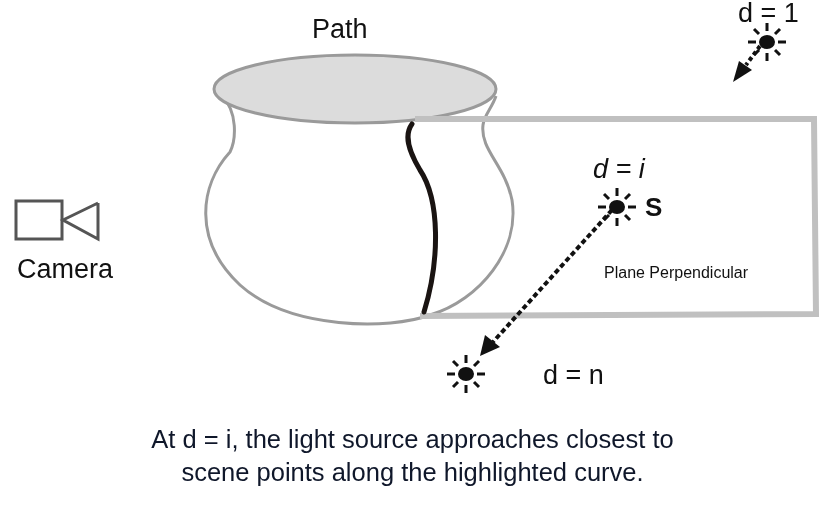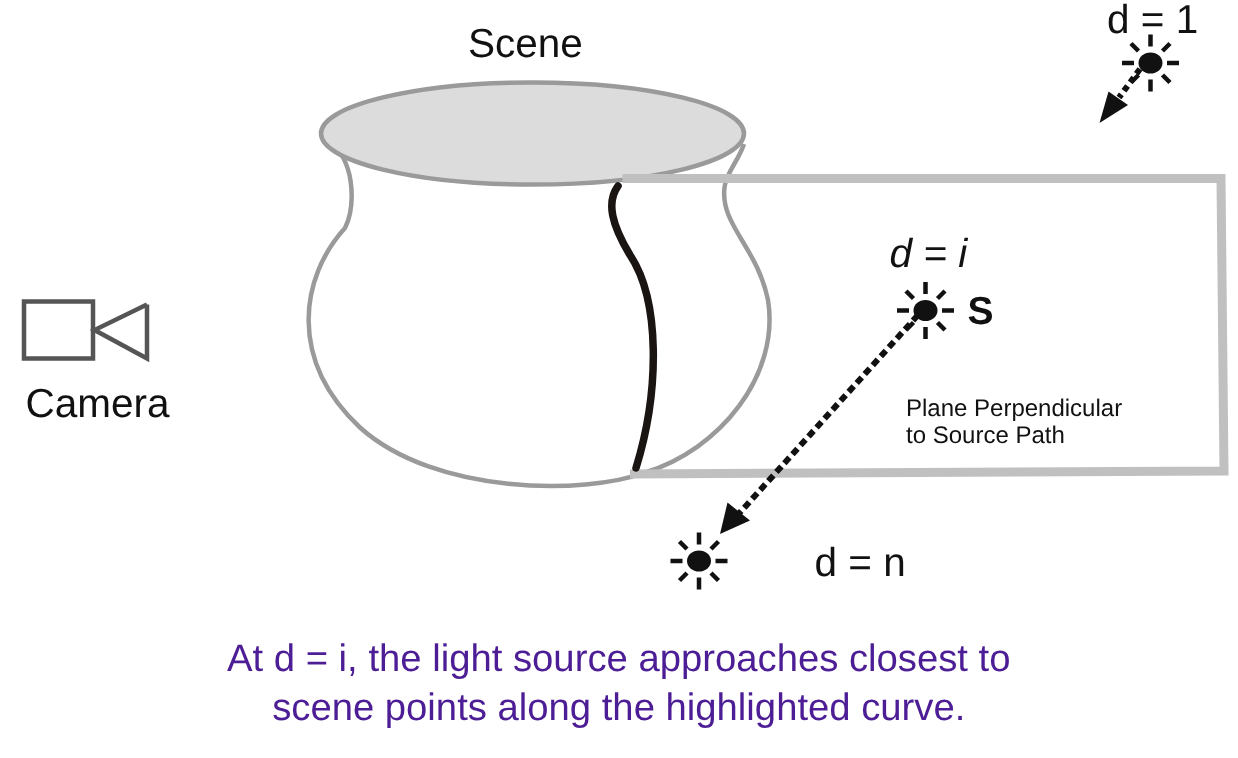--- a/index.html
+++ b/index.html
@@ -3,21 +3,21 @@
   <meta charset="utf-8">
   <style>
     html, body { margin: 0; padding: 0; background: #ffffff; }
     body { width: 825px; height: 505px; position: relative; overflow: hidden;
            font-family: "Liberation Sans", sans-serif; color: #111; }
     svg.diagram { position: absolute; left: 0; top: 0; }
     .lbl { position: absolute; white-space: nowrap; font-size: 27px; color: #111; line-height: 1; }
     .lbl-small { font-size: 16px; line-height: 1.12; }
     .lbl-bold { font-weight: bold; font-size: 26px; }
     .caption { position: absolute; left: 0; width: 825px; text-align: center;
-               font-size: 25.5px; line-height: 33px; top: 423px; color: #4c1d95; }
+               font-size: 25.5px; line-height: 33px; top: 423px; color: #0f172a; }
   </style>
 </head>
 <body>
 
 <svg class="diagram" width="825" height="505" viewBox="0 0 825 505">
 
   <path d="M 222 96 C 238 112, 236 140, 230 152
            C 200 185, 192 240, 240 285
            C 290 330, 390 330, 430 315
            C 480 300, 520 250, 512 200
@@ -81,27 +81,26 @@
       <line x1="0" y1="-19" x2="0" y2="-11"></line>
         <line x1="0" y1="11" x2="0" y2="19"></line>
       <line x1="-13" y1="-13" x2="-8" y2="-8"></line>
         <line x1="8" y1="-8" x2="13" y2="-13"></line>
       <line x1="8" y1="8" x2="13" y2="13"></line>
         <line x1="-13" y1="13" x2="-8" y2="8"></line>
     </g>
   </g>
 </svg>
 
-<div class="lbl" style="left:312px; top:16px;">Scene</div>
+<div class="lbl" style="left:312px; top:16px;">Path</div>
 <div class="lbl" style="left:3px; top:256px;margin-left:14px;">Camera</div>
 <div class="lbl" style="left:738px; top:0px;">d = 1</div>
 <div class="lbl" style="left:593px; top:156px;font-style:italic;">d = i</div>
 <div class="lbl lbl-bold" style="left:645px; top:194px;">S</div>
 <div class="lbl" style="left:498px; top:362px;margin-left:45px;">d = n</div>
 <div class="lbl lbl-small" style="left:604px; top:264px;">
   <div>Plane Perpendicular</div>
-  <div>to Source Path</div>
 </div>
 
 <div class="caption">
   <div>At d = i, the light source approaches closest to</div>
   <div>scene points along the highlighted curve.</div>
 </div>
 
 </body></html>

